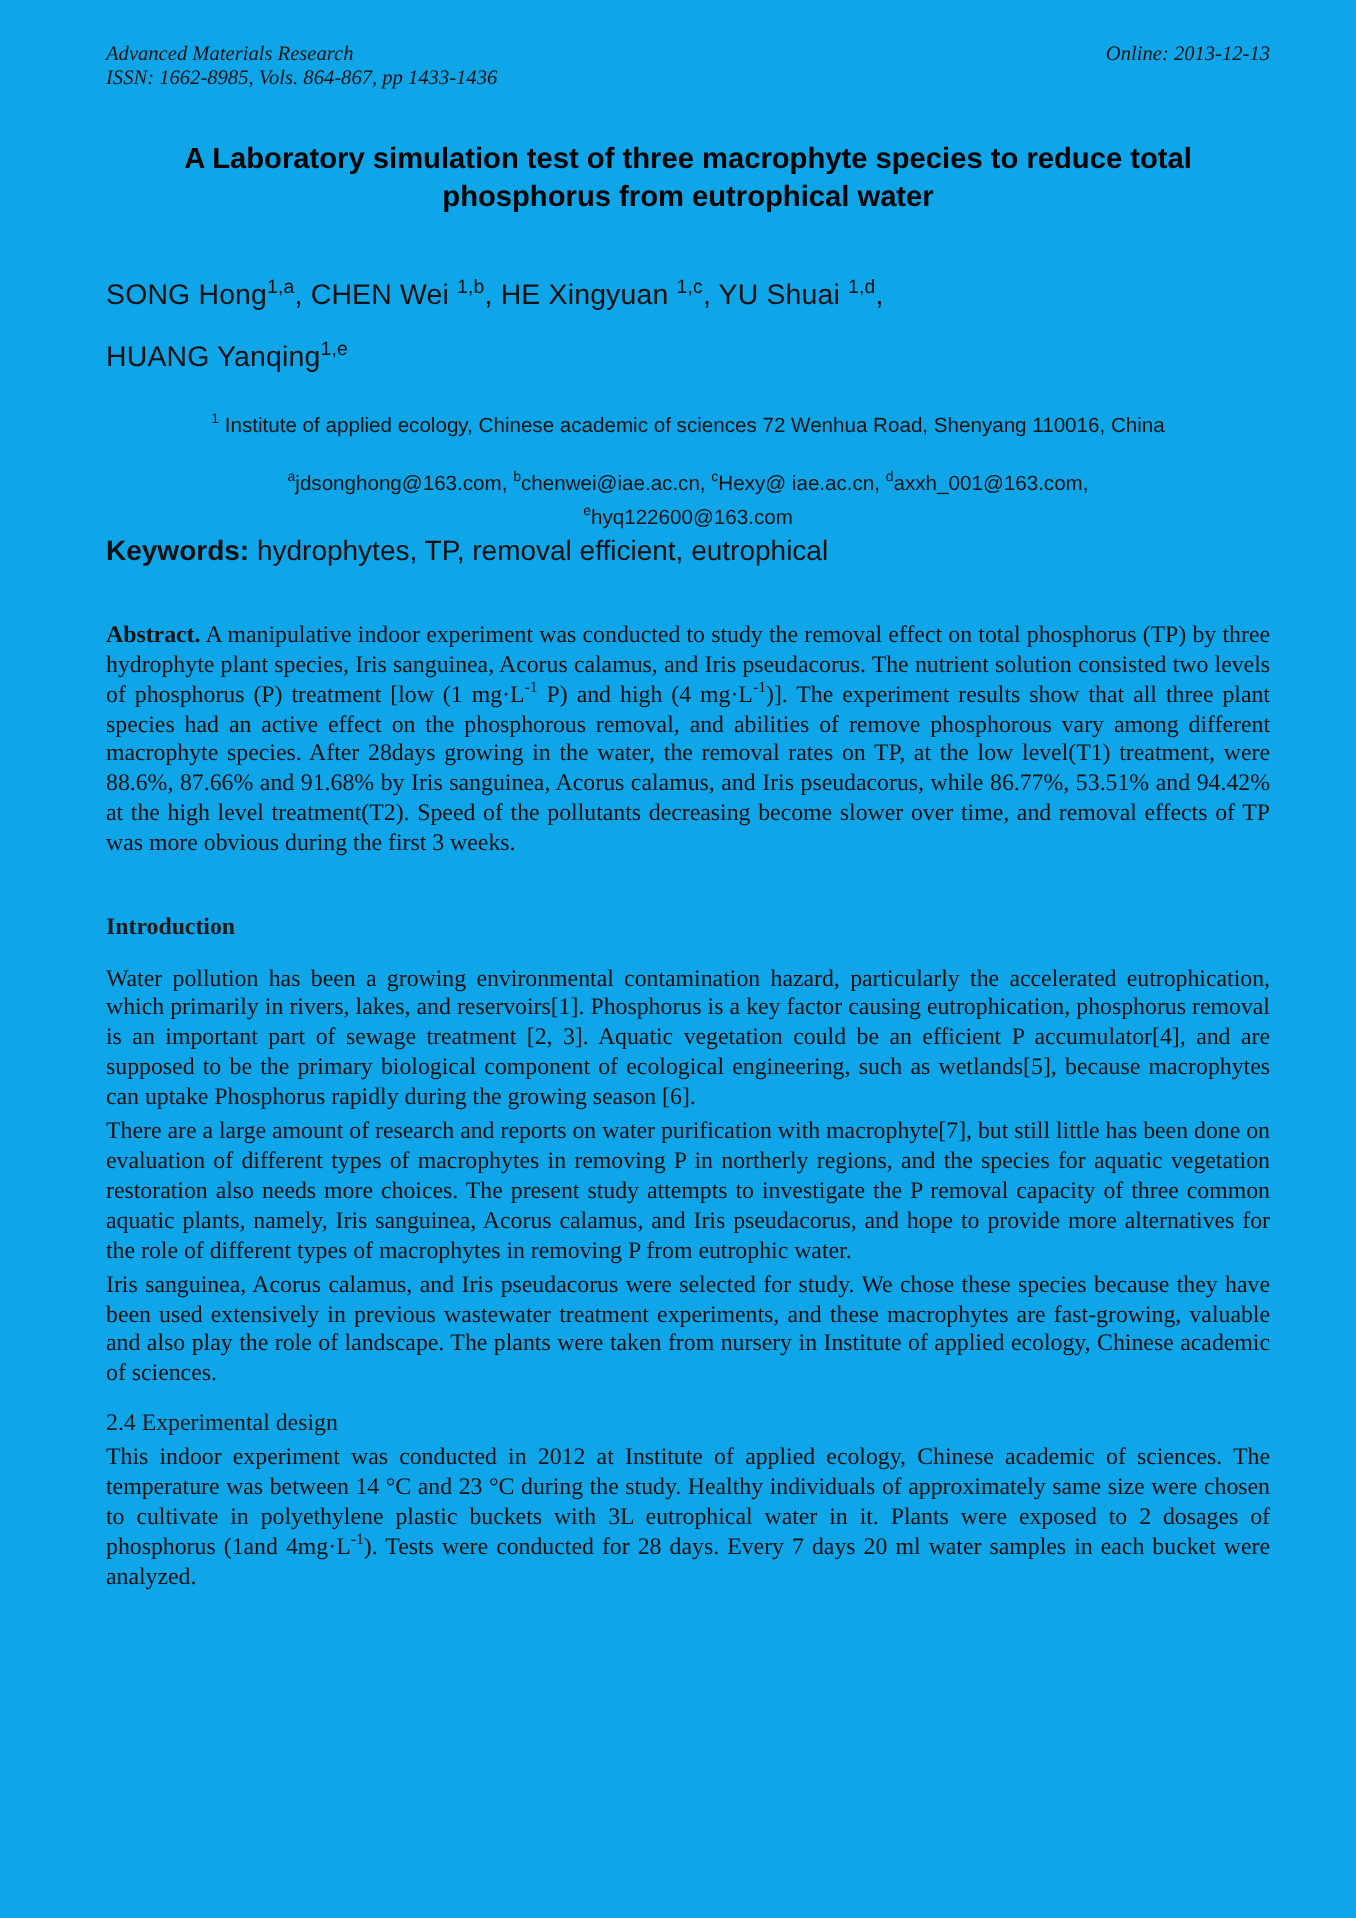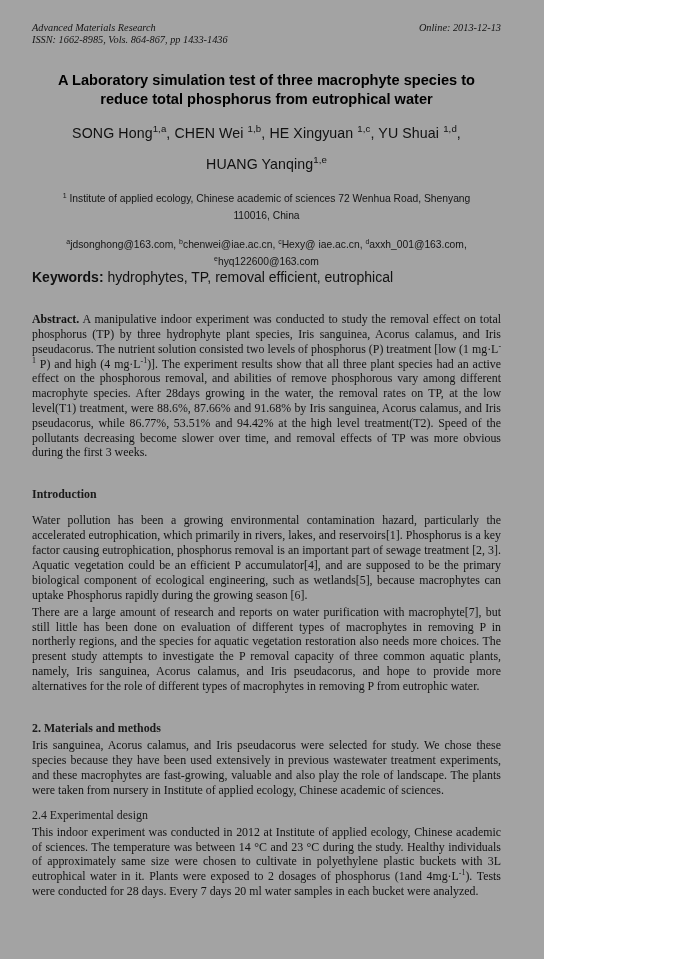--- a/index.html
+++ b/index.html
@@ -11,25 +11,25 @@
     width: 678px;
     height: 959px;
     background: #ffffff;
     font-family: "Liberation Serif", serif;
     color: #1a1a1a;
     overflow: hidden;
   }
 
   .page {
     position: relative;
-    width: 544px;
+    width: 678px;
     height: 959px;
-    background: #a3a3a3;
+    background: #0ea5e9;
     box-sizing: border-box;
-    padding: 22px 43px 0 32px;
+    padding: 22px 43px 0 53px;
   }
 
   
   .masthead {
     position: relative;
     font-family: "Liberation Serif", serif;
     font-style: italic;
     font-size: 10.3px;
     line-height: 11.6px;
     color: #141414;
@@ -52,22 +52,21 @@
     font-family: "Liberation Sans", sans-serif;
     font-weight: bold;
     font-size: 14.6px;
     line-height: 19px;
     color: #000;
     padding: 0 6px;
   }
 
   
   .authors {
-    margin-top: 9px;
-    text-align: center;
+    margin-top: 24px;
     font-family: "Liberation Sans", sans-serif;
     font-size: 14.2px;
     line-height: 31px;
     color: #111;
     letter-spacing: 0.1px;
   }
   .authors sup, .affil sup, .emails sup {
     font-size: 0.68em;
     vertical-align: super;
     line-height: 0;
@@ -174,21 +173,20 @@
   </div>
 
   <div class="abstract">
     <b>Abstract.</b><span> A manipulative indoor experiment was conducted to study the removal effect on total phosphorus (TP) by three hydrophyte plant species, Iris sanguinea, Acorus calamus, and Iris pseudacorus. The nutrient solution consisted two levels of phosphorus (P) treatment [low (1 mg·L</span><sup class="sup">-1</sup><span> P) and high (4 mg·L</span><sup class="sup">-1</sup><span>)]. The experiment results show that all three plant species had an active effect on the phosphorous removal, and abilities of remove phosphorous vary among different macrophyte species. After 28days growing in the water, the removal rates on TP, at the low level(T1) treatment, were 88.6%, 87.66% and 91.68% by Iris sanguinea, Acorus calamus, and Iris pseudacorus, while 86.77%, 53.51% and 94.42% at the high level treatment(T2). Speed of the pollutants decreasing become slower over time, and removal effects of TP was more obvious during the first 3 weeks.</span>
   </div>
 
   <h2 class="section">Introduction</h2>
   <p class="body">Water pollution has been a growing environmental contamination hazard, particularly the accelerated eutrophication, which primarily in rivers, lakes, and reservoirs[1]. Phosphorus is a key factor causing eutrophication, phosphorus removal is an important part of sewage treatment [2, 3]. Aquatic vegetation could be an efficient P accumulator[4], and are supposed to be the primary biological component of ecological engineering, such as wetlands[5], because macrophytes can uptake Phosphorus rapidly during the growing season [6].</p>
   <p class="body tight">There are a large amount of research and reports on water purification with macrophyte[7], but still little has been done on evaluation of different types of macrophytes   in removing P in northerly regions, and the species for aquatic vegetation restoration also needs more choices. The present study attempts to investigate the P removal capacity of three common aquatic plants, namely, Iris sanguinea, Acorus calamus, and Iris pseudacorus, and hope to provide more alternatives for the role of different types of macrophytes in removing P from eutrophic water.</p>
 
-  <h2 class="section">2. Materials and methods</h2>
   <p class="body tight">Iris sanguinea, Acorus calamus, and Iris pseudacorus were selected for study. We chose these species because they have been used extensively in previous wastewater treatment experiments, and these macrophytes are fast-growing, valuable and also play the role of landscape. The plants were taken from nursery in Institute of applied ecology, Chinese academic of sciences.</p>
 
   <h3 class="subsection">2.4 Experimental design</h3>
   <p class="body tight">
     <span>This indoor experiment was conducted in 2012 at Institute of applied ecology, Chinese academic of sciences. The temperature was between 14 °C and 23 °C during the study. Healthy individuals of approximately same size were chosen to cultivate in polyethylene plastic buckets with 3L eutrophical water in it. Plants were exposed to 2 dosages of phosphorus (1and 4mg·L</span><sup class="sup">-1</sup><span>). Tests were conducted for 28 days. Every 7 days 20 ml water samples in each bucket were analyzed.</span>
   </p>
 
 </div>
 
 </body></html>

